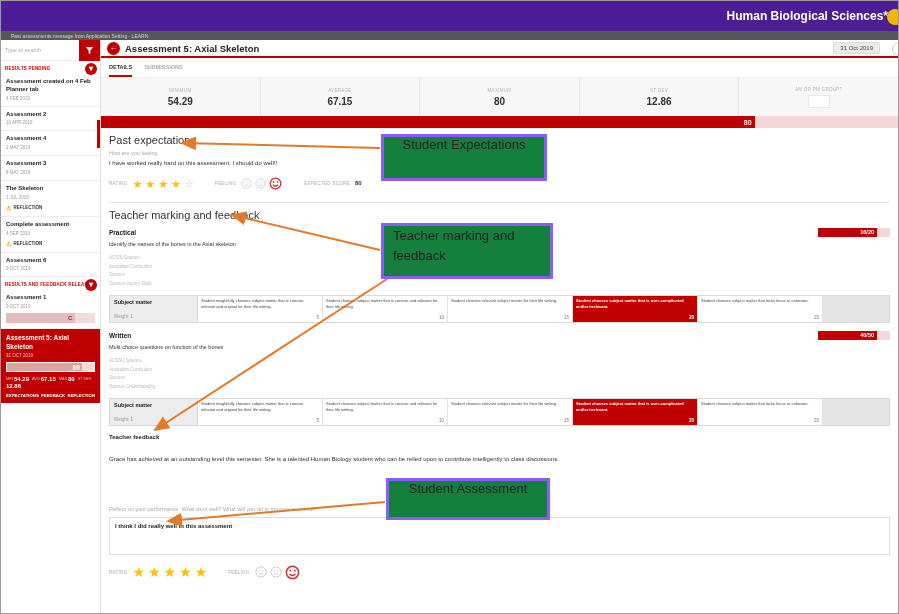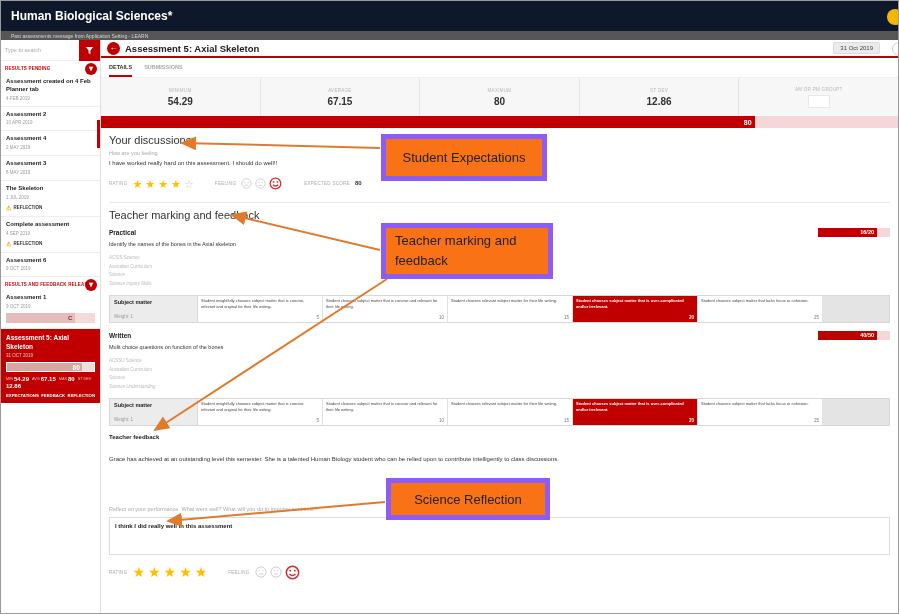--- a/index.html
+++ b/index.html
@@ -1,20 +1,20 @@
 <!DOCTYPE html>
 <html><head>
 <meta charset="utf-8">
 <style>
   * { margin:0; padding:0; box-sizing:border-box; font-family:"Liberation Sans", sans-serif; }
   body { width:899px; height:614px; background:#fff; }
   .window { position:relative; width:899px; height:614px; border:1px solid #9a9a9a; overflow:hidden; background:#fff; }
 
   
-  .top-bar { height:30px; background:#0f172a; color:#fff; display:flex; align-items:center; padding:0 10px; font-size:12px; font-weight:bold; position:relative; }
+  .top-bar { height:30px; background:#4c1d95; color:#fff; display:flex; align-items:center; padding:0 10px; font-size:12px; font-weight:bold; position:relative;justify-content:flex-end; }
   .avatar-circle { position:absolute; right:-5px; top:8px; width:16px; height:16px; border-radius:50%; background:#F2B705; }
   .message-bar { height:9px; background:#565656; color:#d8d8d8; font-size:5px; display:flex; align-items:center; padding:0 10px; }
 
   .content { display:flex; height:573px; }
 
   
   .sidebar { width:100px; flex-shrink:0; background:#fff; border-right:1px solid #e0e0e0; position:relative; overflow:hidden; }
   .side-scroll-thumb { position:absolute; right:0; top:80px; width:3px; height:28px; background:#C00000; }
   .search-row { display:flex; height:21px; border-bottom:1px solid #eee; }
   .search-input { flex:1; min-width:0; border:none; outline:none; font-size:5.5px; padding:0 4px; color:#555; }
@@ -96,21 +96,21 @@
   .rubric-cell.selected .rubric-cell-text, .rubric-cell.selected .rubric-cell-score { color:#fff; font-weight:bold; }
   .rubric-empty { width:66px; flex-shrink:0; background:#e4e4e4; }
 
   .tf-heading { font-size:6px; font-weight:bold; color:#222; margin:8px 0 16px; }
   .tf-text { font-size:6px; color:#333; margin-bottom:10px; }
 
   .reflection-section { margin-top:34px; }
   .reflection-box { border:1px solid #ddd; min-height:38px; padding:5px; font-size:6px; color:#222; font-weight:bold; margin:5px 0 8px; background:#fff; }
 
   
-  .anno { position:absolute; background:#f97316; border:5px solid #8b5cf6; z-index:10; display:flex; align-items:center; color:#222; }
+  .anno { position:absolute; background:#15803d; border:3px solid #8b5cf6; z-index:10; display:flex; align-items:flex-start; color:#222; }
   .anno-1 { left:380px; top:133px; width:166px; height:47px; justify-content:center; font-size:13px; }
   .anno-2 { left:380px; top:222px; width:172px; height:56px; padding-left:9px; font-size:13px; line-height:1.55; }
   .anno-3 { left:385px; top:477px; width:164px; height:42px; justify-content:center; font-size:13px; }
   .arrow-layer { position:absolute; left:0; top:0; width:899px; height:614px; z-index:9; pointer-events:none; }
 </style>
 </head>
 <body>
 
 <div class="window">
 
@@ -255,21 +255,21 @@
         </div>
       </div>
 
       <div class="overall-bar">
         <div class="overall-fill">
             <span>80</span>
           </div>
       </div>
 
       <div class="section">
-        <div class="section-heading">Your discussions</div>
+        <div class="section-heading">Past expectations</div>
         <div class="prompt">How are you feeling</div>
         <div class="comment">I have worked really hard on this assessment. I should do well!!</div>
         <div class="rating-row">
           <span class="micro-label">RATING</span>
           <span class="stars"><span class="star-f">★</span><span class="star-f">★</span><span class="star-f">★</span><span class="star-f">★</span><span class="star-e">☆</span></span>
           <span class="micro-label" style="margin-left:14px;">FEELING</span>
           <span class="faces">
             <span class="face">
                 <svg width="11" height="11" viewBox="0 0 20 20">
                   <circle cx="10" cy="10" r="8.5" fill="none" stroke="#c4c4c4" stroke-width="1.4"></circle>
@@ -444,16 +444,16 @@
     <line x1="384" y1="501" x2="167" y2="520" stroke="#E07B2C" stroke-width="2" marker-end="url(#arrowhead)"></line>
   </svg>
 
   <div class="anno anno-1">
     <span>Student Expectations</span>
   </div>
   <div class="anno anno-2">
     <span>Teacher marking and feedback</span>
   </div>
   <div class="anno anno-3">
-    <span>Science Reflection</span>
+    <span>Student Assessment</span>
   </div>
 
 </div>
 
 </body></html>

